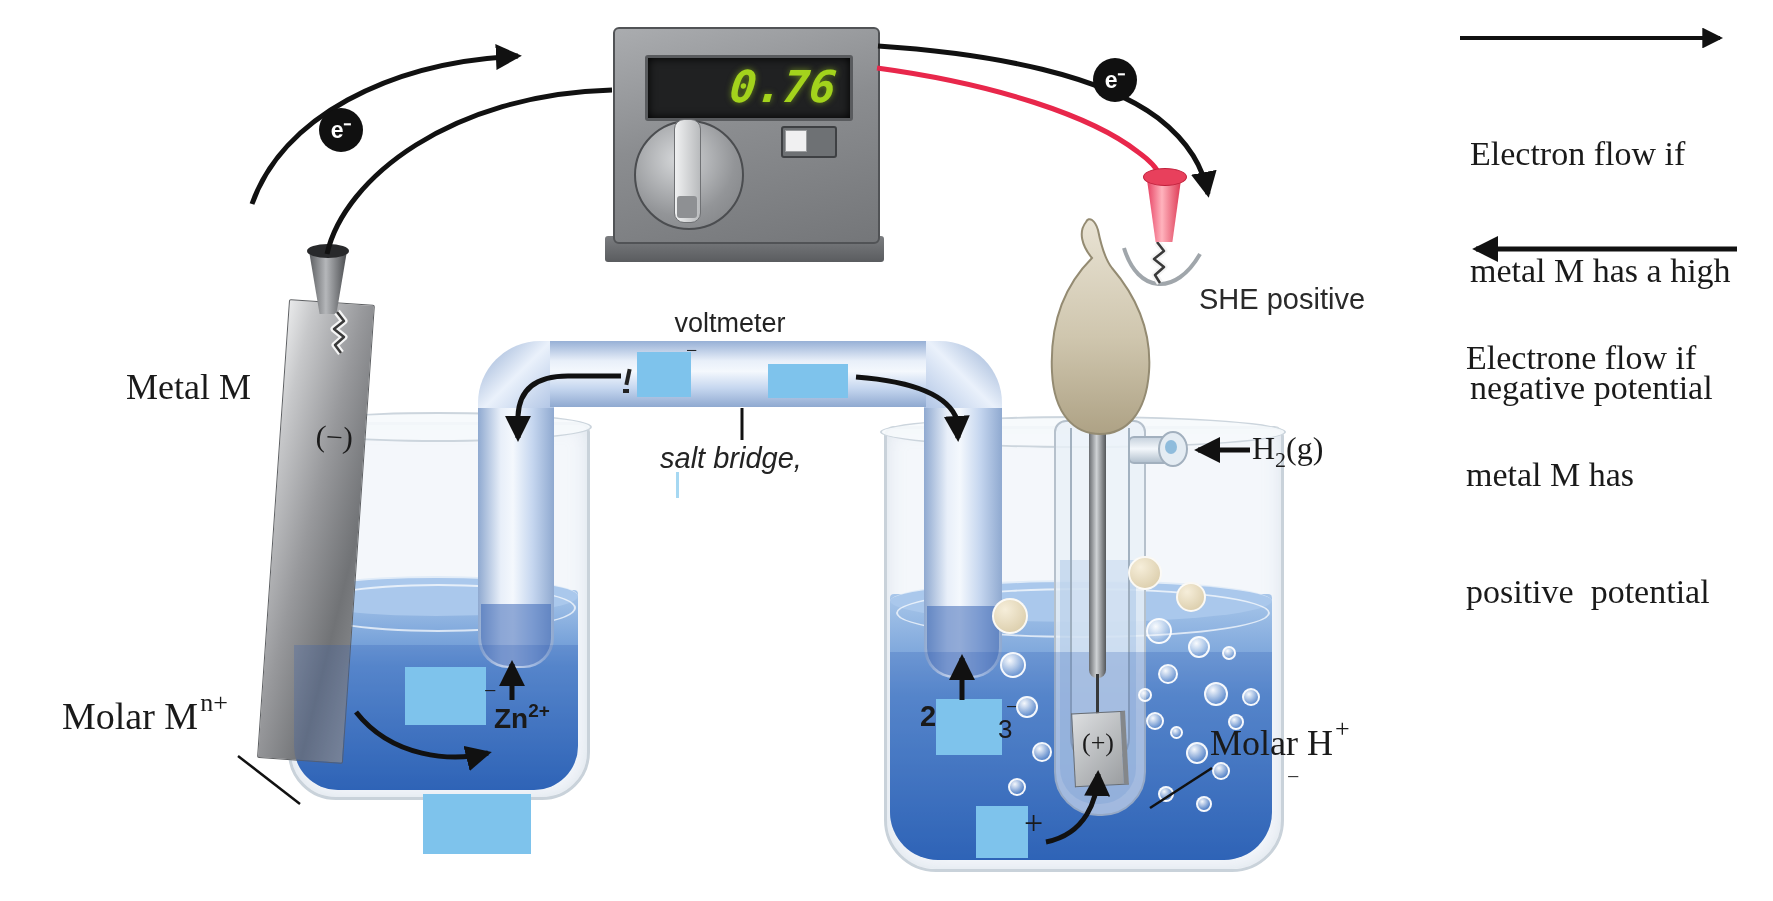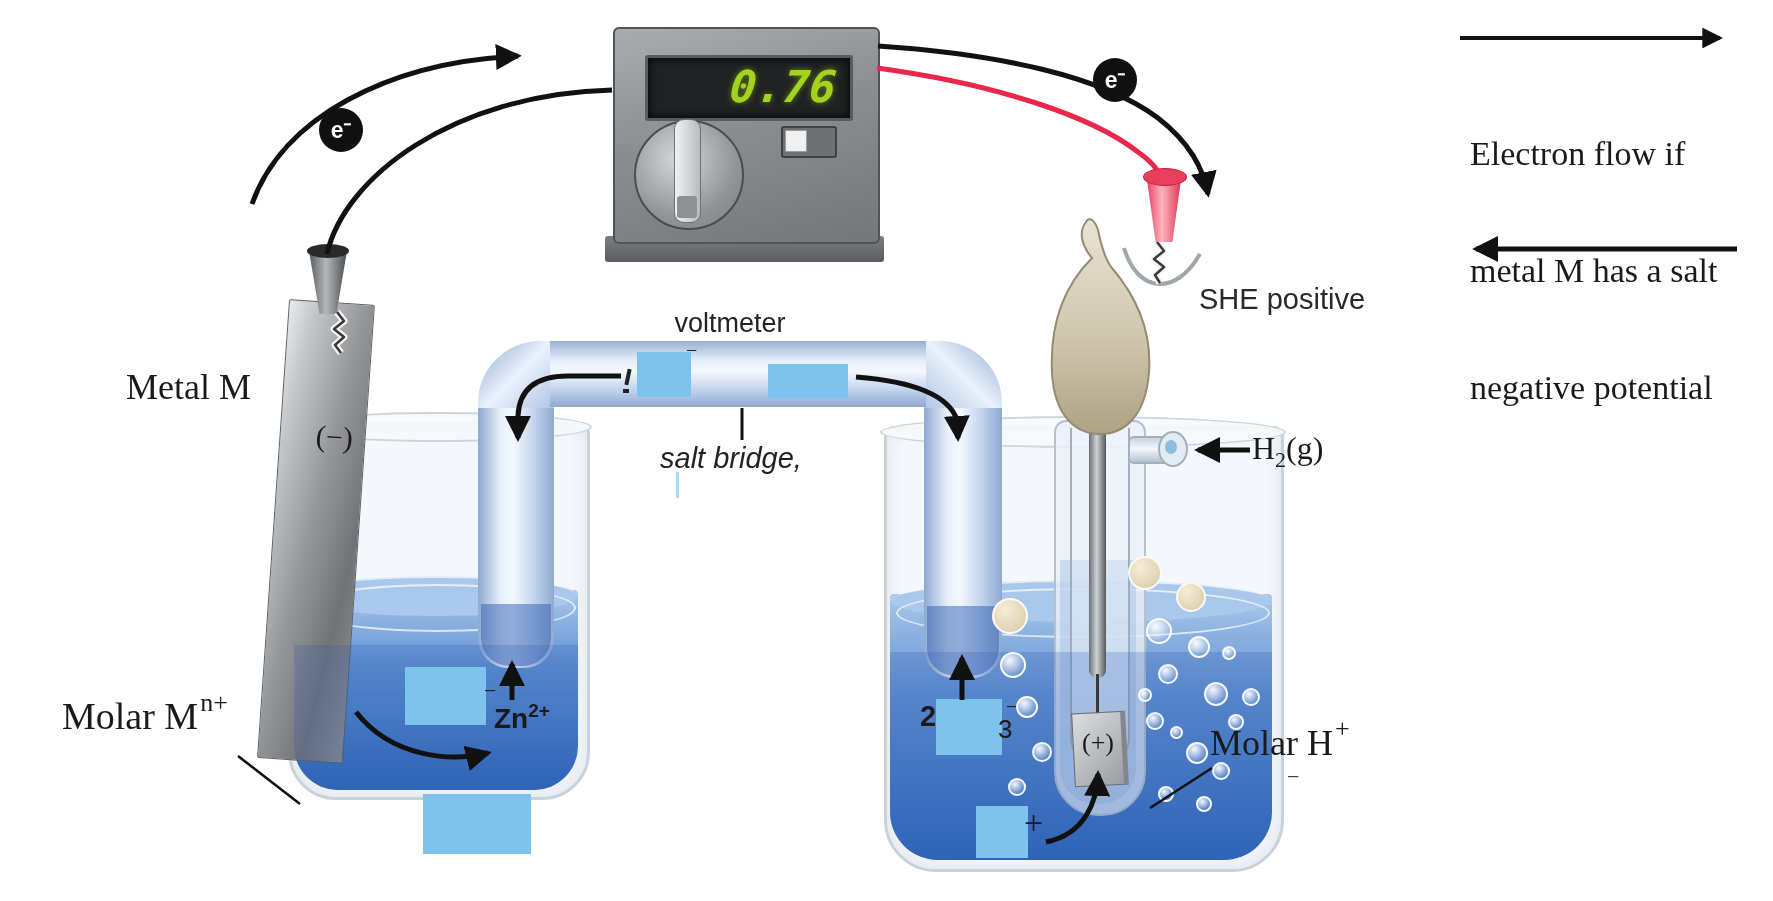--- a/index.html
+++ b/index.html
@@ -213,17 +213,22 @@
     <span>H</span><span style="font-size:22px;position:relative;top:8px;">2</span><span>(g)</span>
   </div>
 
   <div class="lbl serif" style="left:1210px;top:722px;font-size:36px;">
     <span>Molar H</span><span style="font-size:26px;position:relative;top:-18px;left:2px;">+</span>
   </div>
   <div class="lbl serif" style="left:1287px;top:764px;font-size:22px;color:#333;">−</div>
 
   <div class="lbl serif pre" style="left:1470px;top:56px;font-size:34px;line-height:39px;">
     <div>Electron flow if</div>
-    <div>metal M has a salt</div>
+    <div>metal M has a high</div>
     <div>negative potential</div>
   </div>
+  <div class="lbl serif pre" style="left:1466px;top:260px;font-size:34px;line-height:39px;">
+    <div>Electrone flow if</div>
+    <div>metal M has</div>
+    <div>positive  potential</div>
+  </div>
 
 </div>
 
 </body></html>

